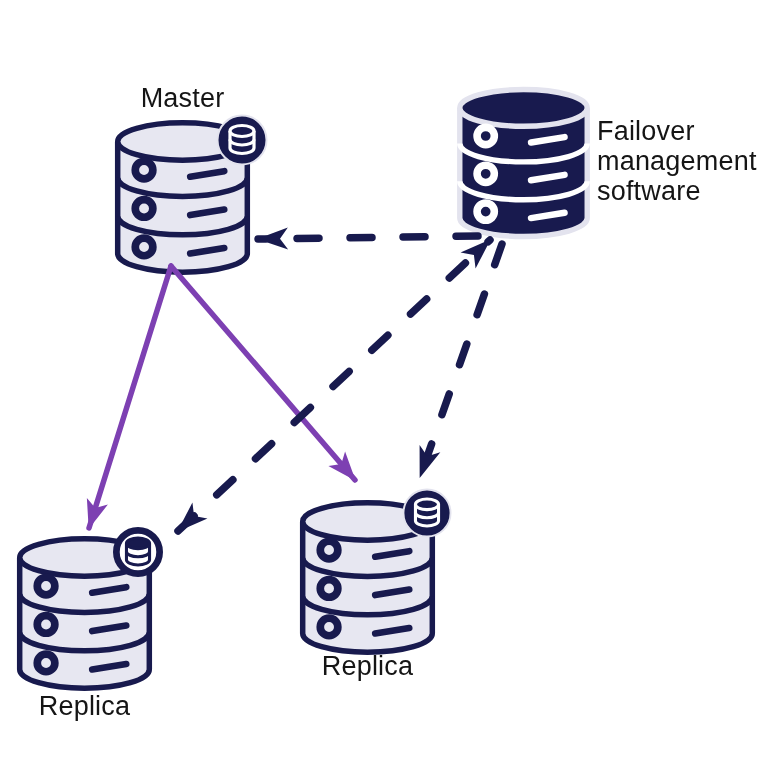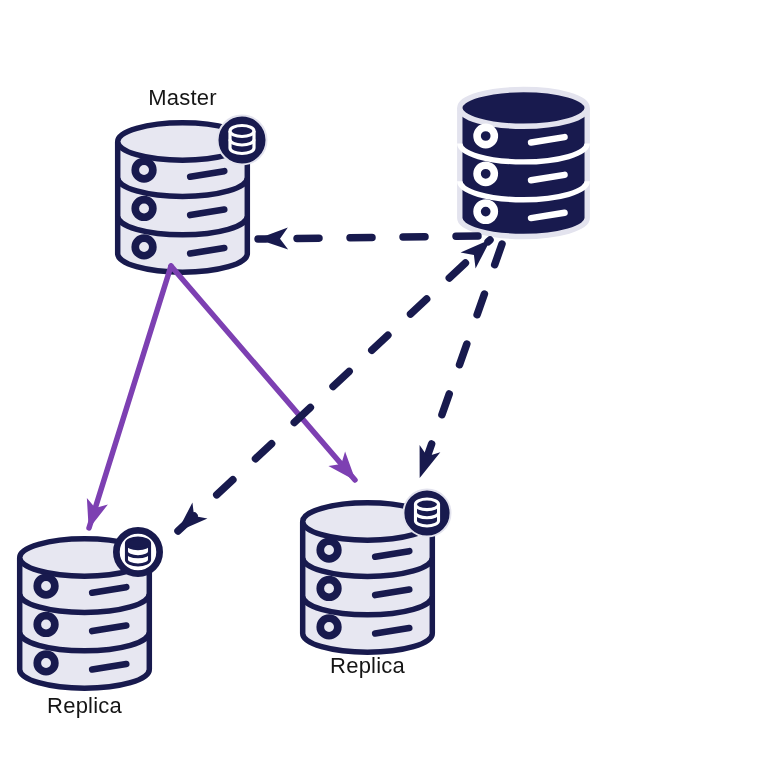--- a/index.html
+++ b/index.html
@@ -6,21 +6,21 @@
   #canvas{
     position:relative;
     width:768px;height:768px;
     background:var(--bg,#fff);
     font-family:"Liberation Sans","DejaVu Sans",sans-serif;
     overflow:hidden;
   }
   .node-label{
     position:absolute;
     color:var(--text,#151515);
-    font-size:22px;
+    font-size:27px;
     line-height:28px;
     letter-spacing:0.2px;
   }
   .centered{text-align:center;}
   #master-label{left:110px;top:84px;width:145px;}
   #failover-label{left:597px;top:116px;width:170px;line-height:30px;}
   #replica-left-label{left:12px;top:692px;width:145px;}
   #replica-right-label{left:295px;top:652px;width:145px;}
 
   .db{position:absolute;}
@@ -124,16 +124,17 @@
       <use href="#badge-dark-sym"></use>
     </svg>
   <svg id="replica-left-badge" class="badge" viewBox="0 0 52 52">
       <use href="#badge-light-sym"></use>
     </svg>
   <svg id="replica-right-badge" class="badge" viewBox="0 0 52 52">
       <use href="#badge-dark-sym"></use>
     </svg>
 
   <div id="master-label" class="node-label centered">Master</div>
+  <div id="failover-label" class="node-label">Failover management software</div>
   <div id="replica-left-label" class="node-label centered">Replica</div>
   <div id="replica-right-label" class="node-label centered">Replica</div>
 
 </div>
 
 </body></html>

